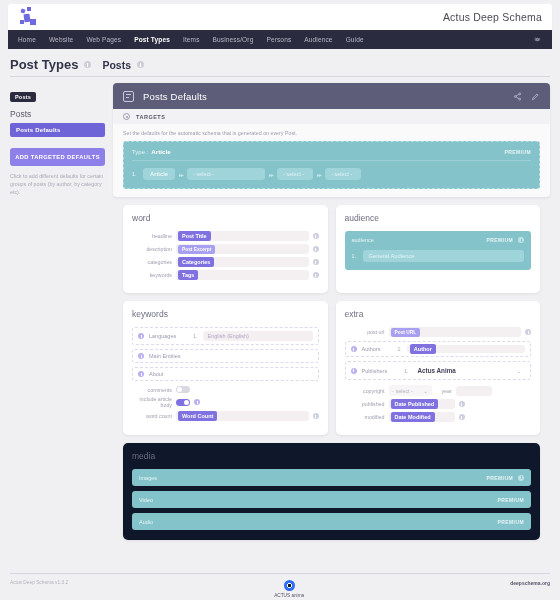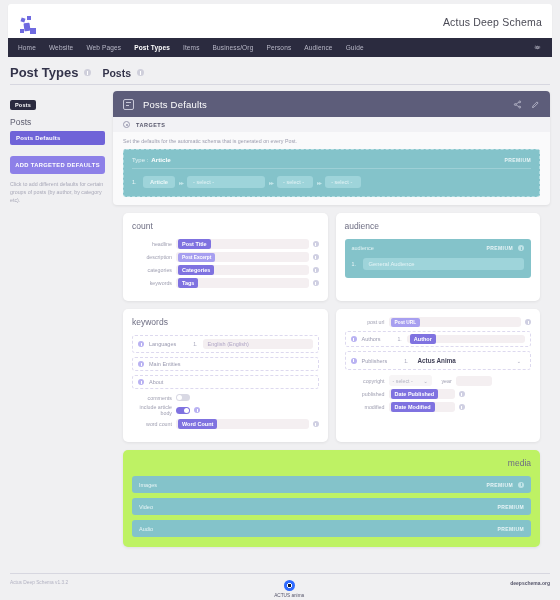--- a/index.html
+++ b/index.html
@@ -7,24 +7,24 @@
     width: 560px; height: 600px;
     font-family: "Liberation Sans", sans-serif;
     background: #f0f0f2;
     overflow: hidden;
   }
   .app { width: 560px; height: 600px; position: relative; background: #f0f0f2; }
 
   
   .topbar {
     margin: 4px 8px 0 8px;
-    height: 34px;
+    height: 26px;
     background: #ffffff;
     border-radius: 3px 3px 0 0;
-    display: flex; align-items: flex-start;
+    display: flex; align-items: center;
     justify-content: space-between;
     padding: 12px 10px;
     box-shadow: 0 1px 2px rgba(0,0,0,.06);
   }
   .brandmark { width: 22px; height: 20px; position: relative; }
   .brandmark i {
     position: absolute; background: #6f6ae0; display:block;
   }
   .bm1 { left: 3px; top: 2px; width: 4px; height: 4px; transform: rotate(18deg); }
   .bm2 { left: 9px; top: 0px;  width: 4px; height: 4px; }
@@ -245,24 +245,23 @@
   .selectbox {
     flex:1; background:#f7f5f6; border-radius:3px; height:11px;
     display:flex; align-items:center; justify-content: space-between;
     padding: 0 4px; font-size:5.3px; color:#b3b3c2;
   }
   .selectbox .caret { font-size: 5px; color:#9a9ab0;}
   .pub-val { font-size: 6.3px; color:#3f3f55; font-weight:bold; }
 
   
   .media-panel {
-    background:#bef264; border-radius:5px; margin: 0 10px 0 10px;
+    background:#0f172a; border-radius:5px; margin: 0 10px 0 10px;
     box-shadow: 0 1px 3px rgba(0,0,0,.07);
     padding: 8px 9px 10px 9px;
-    text-align: right;
   }
   .media-bar {
     background:#84c3ca; border-radius:3px; height: 17px;
     display:flex; align-items:center; justify-content: space-between;
     padding: 0 7px; margin-bottom: 5px;
   }
   .media-bar:last-child { margin-bottom: 0; }
   .media-name { font-size:5.5px; color:#e8f5f6; }
   .media-right { display:flex; align-items:center; gap: 5px;}
 
@@ -378,21 +377,21 @@
             <span class="arrows">▸▸</span>
             <span class="sel mid">- select -</span>
             <span class="arrows">▸▸</span>
             <span class="sel small">- select -</span>
           </div>
         </div>
       </div>
 
       <div class="panel-grid" style="margin-top:8px;">
         <div class="panel">
-          <div class="panel-title">count</div>
+          <div class="panel-title">word</div>
 
           <div class="frow">
             <span class="flabel">headline</span>
             <span class="finput">
                 <span class="chip">Post Title</span>
               </span>
             <span class="infoi"></span>
           </div>
           <div class="frow">
             <span class="flabel">description</span>
@@ -474,20 +473,21 @@
           <div class="frow">
             <span class="flabel">word count</span>
             <span class="finput">
                 <span class="chip">Word Count</span>
               </span>
             <span class="infoi"></span>
           </div>
         </div>
 
         <div class="panel">
+          <div class="panel-title">extra</div>
 
           <div class="frow">
             <span class="flabel">post url</span>
             <span class="finput">
                 <span class="chip light">Post URL</span>
               </span>
             <span class="infoi"></span>
           </div>
 
           <div class="dashrow" style="margin-top:4px;">

